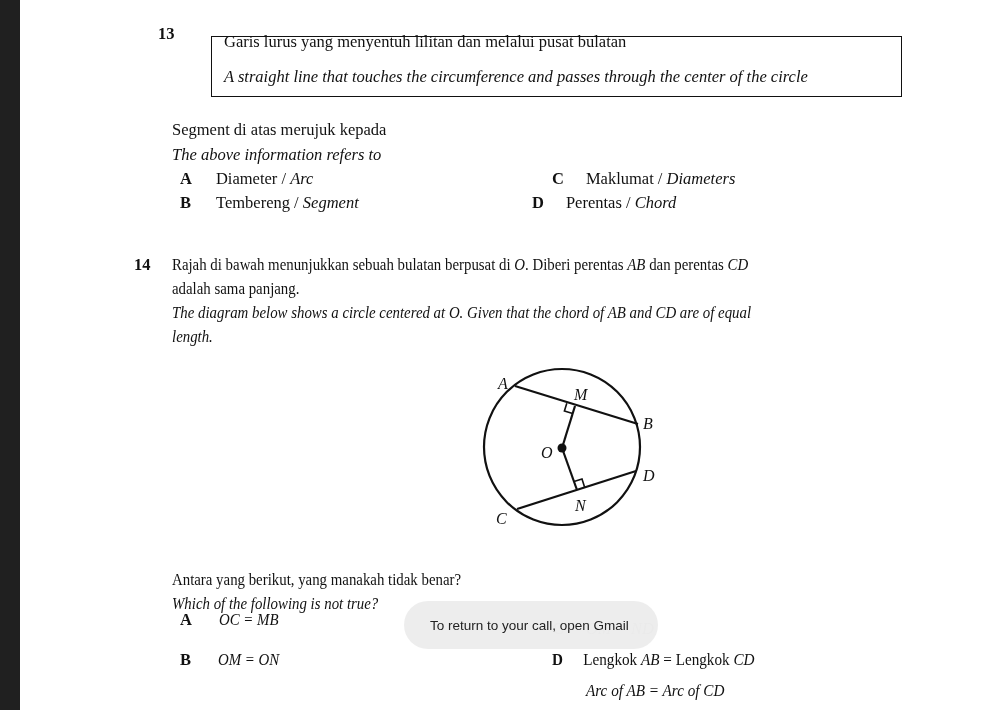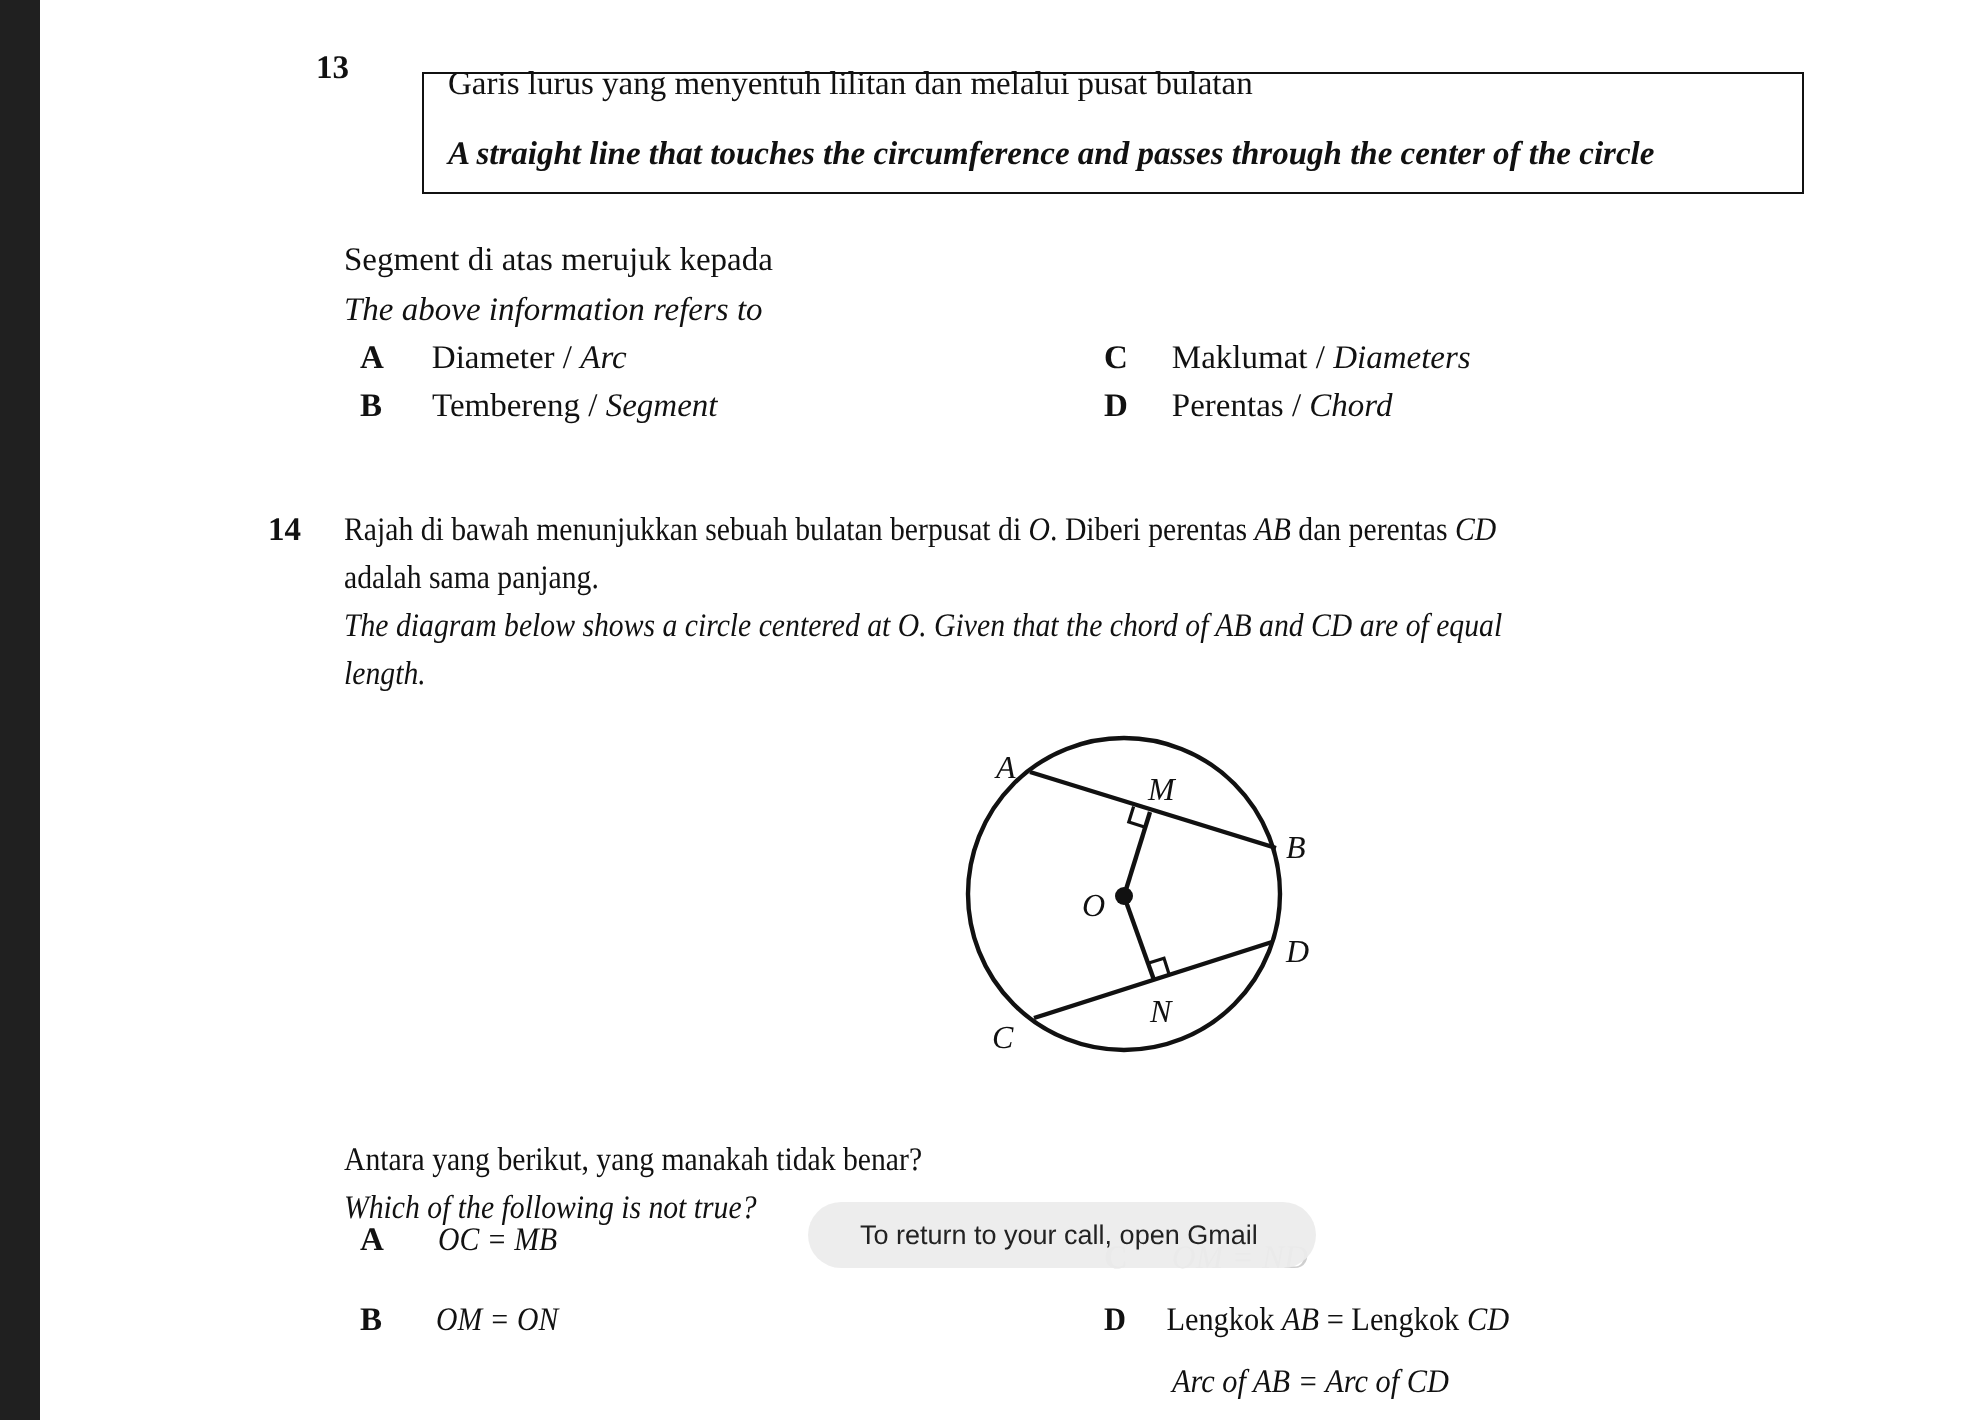--- a/index.html
+++ b/index.html
@@ -4,48 +4,48 @@
   <style>
     html, body { margin:0; padding:0; }
     body { width:989px; height:710px; background:#ffffff; position:relative; overflow:hidden;
            font-family:"Liberation Serif", "DejaVu Serif", serif; color:#111; }
     .leftbar { position:absolute; left:0; top:0; width:20px; height:710px; background:#202020; }
     .abs { position:absolute; white-space:nowrap; font-size:16.5px; line-height:20px; }
     .bold { font-weight:bold; }
     .it { font-style:italic; }
     .box { position:absolute; left:211px; top:36px; width:691px; height:61px; border:1.5px solid #111; box-sizing:border-box; }
     .narrow { transform-origin:left top; }
-    .toast { position:absolute; left:404px; top:601px; width:254px; height:33px; border-radius:24px;
+    .toast { position:absolute; left:404px; top:601px; width:254px; height:48px; border-radius:24px;
              background:rgba(236,236,236,0.93); display:flex; align-items:center; padding-left:26px; box-sizing:border-box;
              font-family:"Liberation Sans", "DejaVu Sans", sans-serif; font-size:13.5px; color:#222; }
     svg text { font-family:"Liberation Serif", serif; font-style:italic; font-size:16px; fill:#111; }
   </style>
 </head>
 <body>
 
 <div class="leftbar"></div>
 
 <div class="abs bold" style="left:134px; top:24px;margin-left:24px;">13</div>
 <div class="box"></div>
 <div class="abs" style="left:224px; top:32px;">Garis lurus yang menyentuh lilitan dan melalui pusat bulatan</div>
-<div class="abs it" style="left:224px; top:67px;font-weight:bold;">A straight line that touches the circumference and passes through the center of the circle</div>
+<div class="abs it" style="left:224px; top:67px;">A straight line that touches the circumference and passes through the center of the circle</div>
 
 <div class="abs" style="left:172px; top:120px;">Segment di atas merujuk kepada</div>
 <div class="abs it" style="left:172px; top:145px;">The above information refers to</div>
 
 <div class="abs" style="left:180px; top:169px;">
   <span class="bold">A</span><span style="display:inline-block;width:24px"></span><span>Diameter / </span><span class="it">Arc</span>
 </div>
 <div class="abs" style="left:180px; top:193px;">
   <span class="bold">B</span><span style="display:inline-block;width:25px"></span><span>Tembereng / </span><span class="it">Segment</span>
 </div>
 <div class="abs" style="left:552px; top:169px;">
   <span class="bold">C</span><span style="display:inline-block;width:22px"></span><span>Maklumat / </span><span class="it">Diameters</span>
 </div>
-<div class="abs" style="left:552px; top:193px;">
+<div class="abs" style="left:532px; top:193px;">
   <span class="bold">D</span><span style="display:inline-block;width:22px"></span><span>Perentas / </span><span class="it">Chord</span>
 </div>
 
 <div class="abs bold" style="left:134px; top:255px;">14</div>
 <div class="abs narrow" style="left:172px; top:255px; transform:scaleX(0.9);">
   <span>Rajah di bawah menunjukkan sebuah bulatan berpusat di </span><span class="it">O</span><span>. Diberi perentas </span><span class="it">AB</span><span> dan perentas </span><span class="it">CD</span>
 </div>
 <div class="abs narrow" style="left:172px; top:279px; transform:scaleX(0.9);">adalah sama panjang.</div>
 <div class="abs it narrow" style="left:172px; top:303px; transform:scaleX(0.9);">The diagram below shows a circle centered at O. Given that the chord of AB and CD are of equal</div>
 <div class="abs it narrow" style="left:172px; top:327px; transform:scaleX(0.9);">length.</div>

